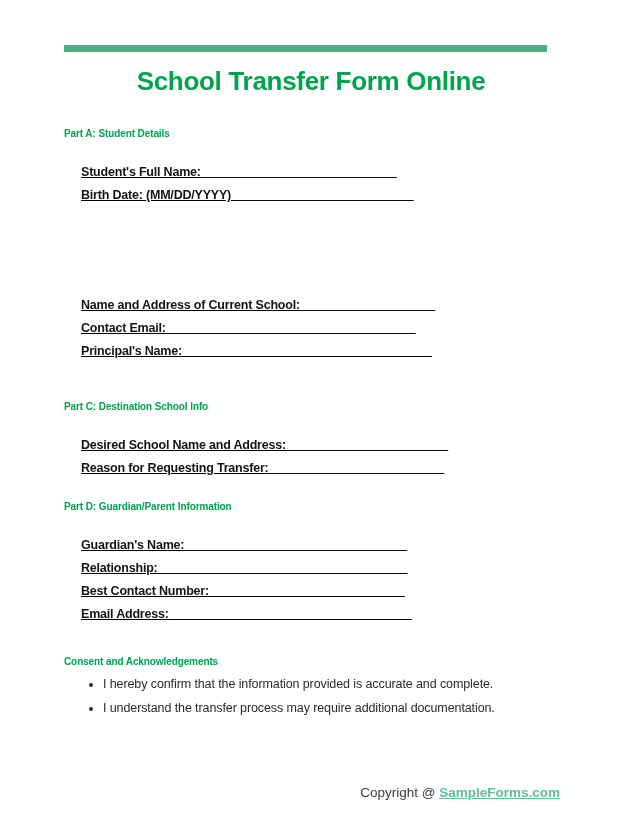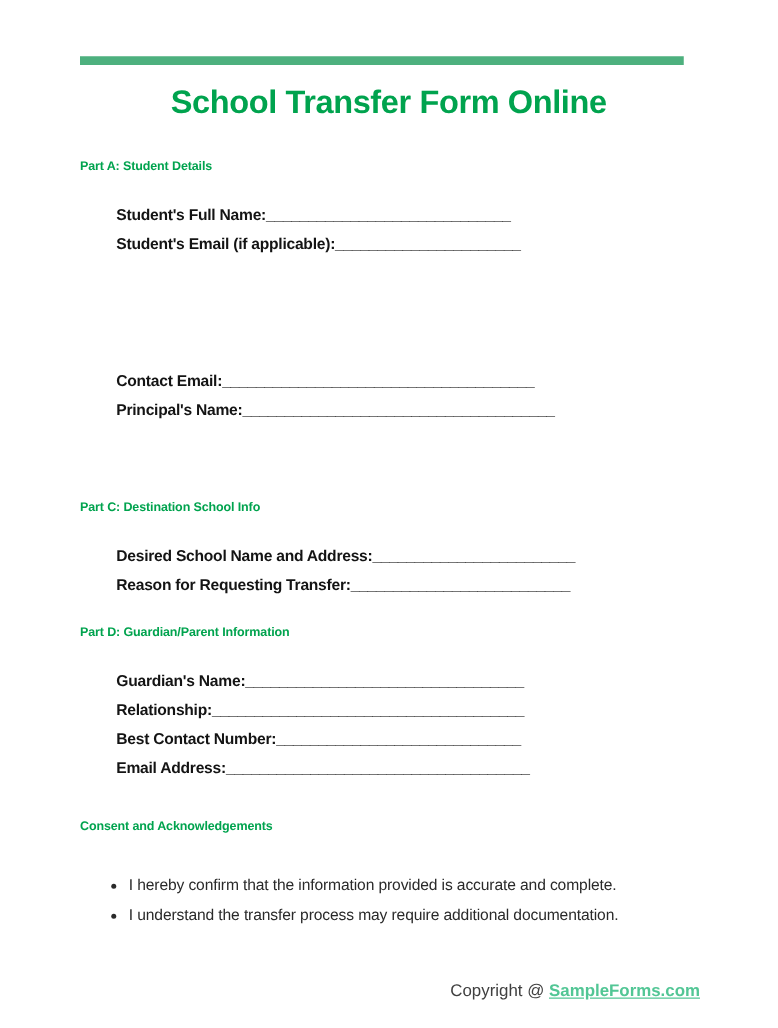--- a/index.html
+++ b/index.html
@@ -25,28 +25,28 @@
   .sec-b { top:274px; }
   .sec-c { top:399px; }
   .sec-d { top:499px; }
   .sec-consent { top:654px; }
 
   .section-heading {
     font-size:10px; font-weight:700; color:#00a34e;
     letter-spacing:-0.1px; line-height:15px; white-space:nowrap;
   }
 
-  .fields { margin-top:24px; margin-left:29px; }
+  .fields { margin-top:24px; margin-left:17px;text-decoration:underline; }
   .field-line {
     height:23px; font-size:12.5px; font-weight:700; color:#141414;
     letter-spacing:-0.2px; white-space:nowrap;
   }
   .field-line .blank { font-weight:700; color:#141414; }
 
-  .consent-list { margin:32px 0 0 0; padding-left:39px; list-style:disc; }
+  .consent-list { margin:8px 0 0 0; padding-left:39px; list-style:disc; }
   .consent-list li {
     font-size:12.5px; color:#2a2a2a; line-height:14px; margin-bottom:10px;
     letter-spacing:-0.1px; white-space:nowrap;
   }
 
   .footer {
     position:absolute; top:785px; right:62px;
     font-size:13.5px; color:#404040; white-space:nowrap;margin-left:16px;
   }
   .brand-link {
@@ -59,26 +59,27 @@
 <div class="page">
 
   <div class="top-bar"></div>
 
   <div class="doc-title">School Transfer Form Online</div>
 
   <div class="section sec-a">
     <div class="section-heading">Part A: Student Details</div>
     <div class="fields">
       <div class="field-line"><span>Student's Full Name:</span><span class="blank">_____________________________</span></div>
-      <div class="field-line"><span>Student's Email (if applicable):</span><span class="blank">______________________</span></div>
+      <div class="field-line"><span>Birth Date: (MM/DD/YYYY)</span><span class="blank">___________________________</span></div>
     </div>
   </div>
 
   <div class="section sec-b">
     <div class="fields">
+      <div class="field-line"><span>Name and Address of Current School:</span><span class="blank">____________________</span></div>
       <div class="field-line"><span>Contact Email:</span><span class="blank">_____________________________________</span></div>
       <div class="field-line"><span>Principal's Name:</span><span class="blank">_____________________________________</span></div>
     </div>
   </div>
 
   <div class="section sec-d">
     <div class="section-heading">Part D: Guardian/Parent Information</div>
     <div class="fields">
       <div class="field-line"><span>Guardian's Name:</span><span class="blank">_________________________________</span></div>
       <div class="field-line"><span>Relationship:</span><span class="blank">_____________________________________</span></div>

